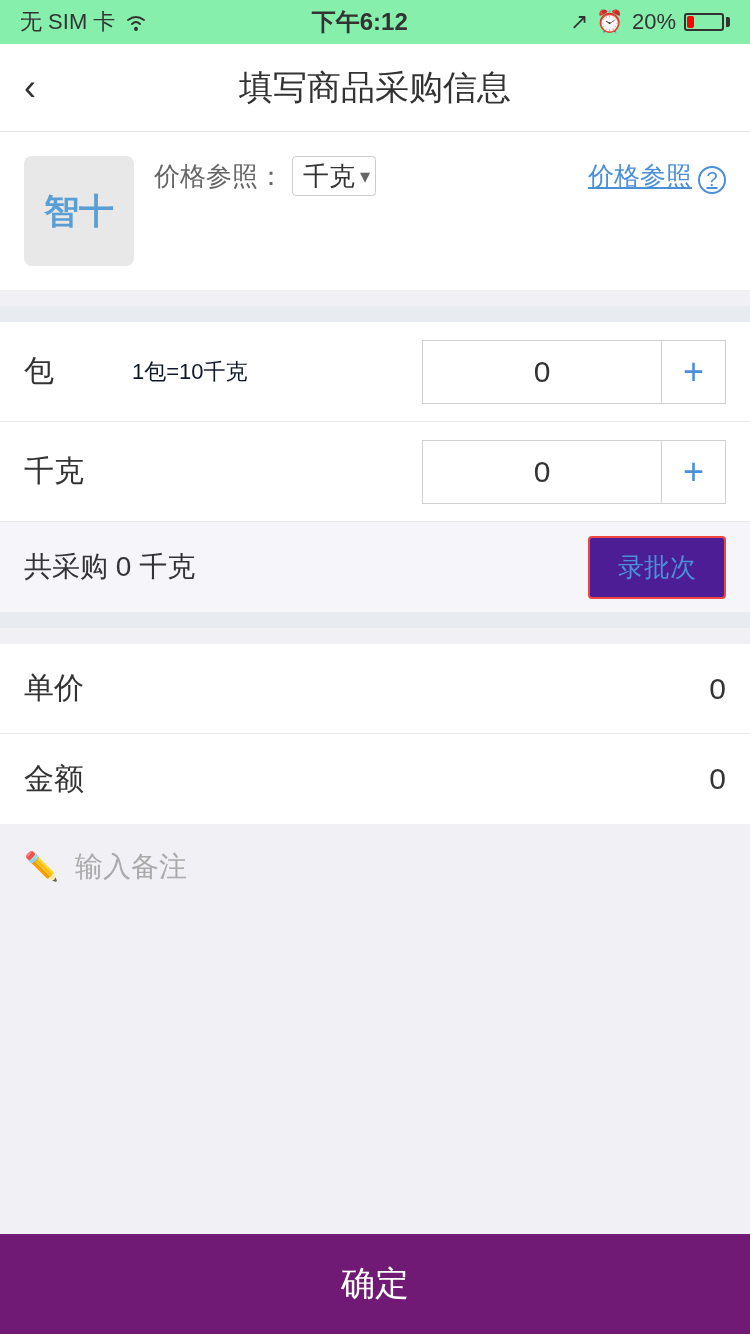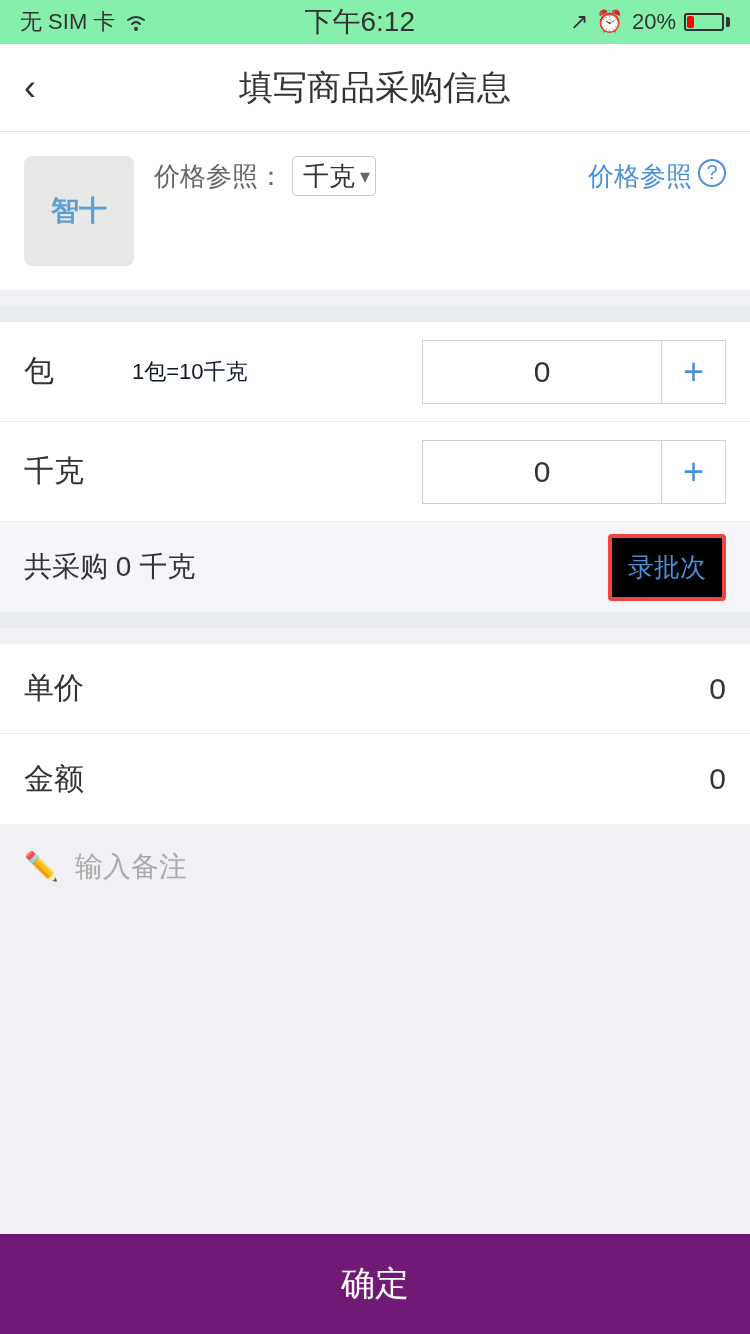--- a/index.html
+++ b/index.html
@@ -24,22 +24,22 @@
       font-size: 24px;
       color: #333;
     }
     .status-left {
       display: flex;
       align-items: center;
       gap: 8px;
       font-size: 22px;
     }
     .status-center {
-      font-size: 28px;
-      font-weight: 400;
+      font-size: 24px;
+      font-weight: 700;
     }
     .status-right {
       display: flex;
       align-items: center;
       gap: 8px;
       font-size: 22px;
     }
     .battery-icon {
       display: inline-flex;
       align-items: center;
@@ -104,21 +104,21 @@
       width: 110px;
       height: 110px;
       background: #e8e8e8;
       border-radius: 8px;
       display: flex;
       align-items: center;
       justify-content: center;
       flex-shrink: 0;
     }
     .product-image-text {
-      font-size: 28px;
+      font-size: 35px;
       color: #5a9fd4;
       font-weight: bold;
       font-family: Liberation Serif, serif;
     }
     .product-info {
       flex: 1;
     }
     .product-name-row {
       display: flex;
       align-items: center;
@@ -166,22 +166,23 @@
       position: absolute;
       right: 6px;
       font-size: 20px;
       color: #666;
       pointer-events: none;
     }
     .price-ref-btn {
       font-size: 26px;
       color: #4a90d9;
       display: flex;
-      align-items: flex-start;
+      align-items: flex-end;
       gap: 6px;
+      text-decoration: underline;
     }
     .price-ref-icon {
       width: 28px;
       height: 28px;
       border: 2px solid #4a90d9;
       border-radius: 50%;
       display: inline-flex;
       align-items: center;
       justify-content: center;
       font-size: 20px;
@@ -252,25 +253,25 @@
       height: 90px;
       background: #f5f5fa;
       gap: 44px;
     }
     .total-label {
       font-size: 28px;
       color: #333;
     }
     .record-btn {
       margin-left: auto;
-      border: 4px solid #ef4444;
+      border: 2px solid #ef4444;
       color: #4a90d9;
       font-size: 26px;
-      padding: 12px 16px;
-      background: #000000;
+      padding: 12px 28px;
+      background: #4c1d95;
       border-radius: 4px;
       cursor: pointer;
     }
 
     
     .info-section {
       background: #fff;
       margin-top: 16px;
     }
     .info-row {

